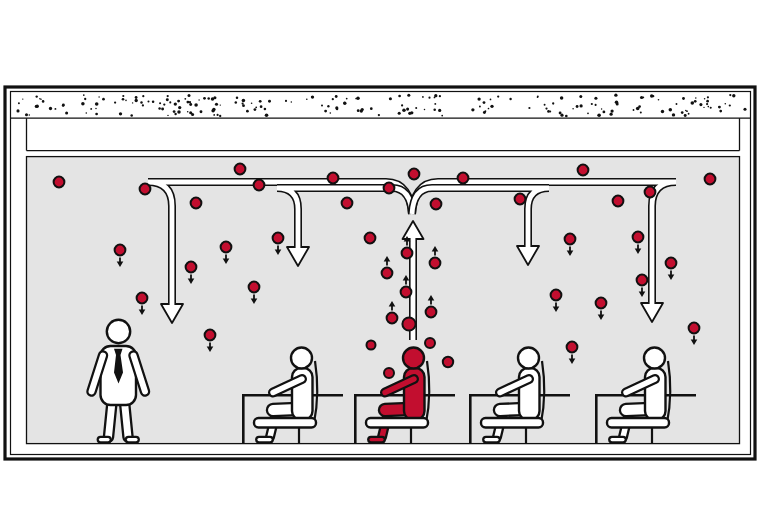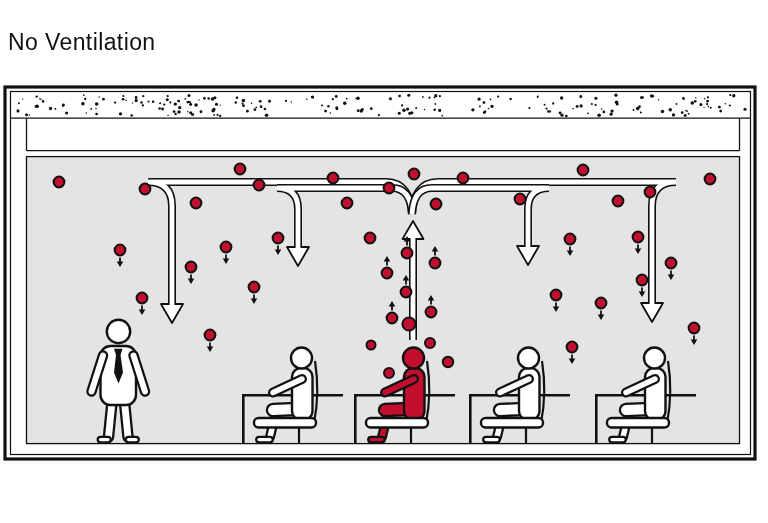--- a/index.html
+++ b/index.html
@@ -6,21 +6,20 @@
   .stage{position:relative;width:768px;height:523px;background:#fff;overflow:hidden;
          font-family:"Liberation Sans",sans-serif;}
   .title{position:absolute;left:8px;top:29px;font-size:23px;font-weight:500;
          letter-spacing:.4px;color:#111;white-space:nowrap;}
   svg{position:absolute;left:0;top:0;}
 </style>
 </head>
 <body>
 
 <div class="stage">
-  <div class="title">No Ventilation</div>
   <svg id="scene" xmlns="http://www.w3.org/2000/svg" width="768" height="523" viewBox="0 0 768 523">
       <g>
         <rect x="26.5" y="156.6" width="713" height="287" fill="#e4e4e4" stroke="#111111" stroke-width="1.3"></rect>
         <line x1="26.5" y1="150.6" x2="739.5" y2="150.6" stroke="#111111" stroke-width="1.3" stroke-linecap="butt"></line>
         <line x1="26.5" y1="118.2" x2="26.5" y2="150.6" stroke="#111111" stroke-width="1.3" stroke-linecap="butt"></line>
         <line x1="739.5" y1="118.2" x2="739.5" y2="150.6" stroke="#111111" stroke-width="1.3" stroke-linecap="butt"></line>
         <rect x="5" y="87" width="750" height="372" fill="none" stroke="#111111" stroke-width="3.2"></rect>
         <rect x="10.5" y="91.5" width="740" height="363" fill="none" stroke="#111111" stroke-width="1.2"></rect>
       </g>
       <g>

